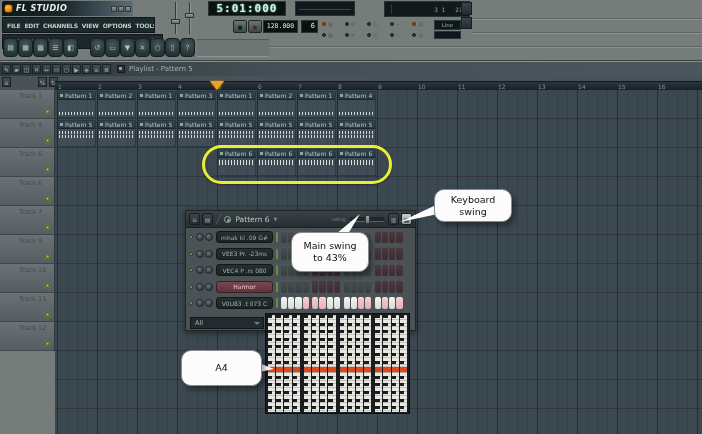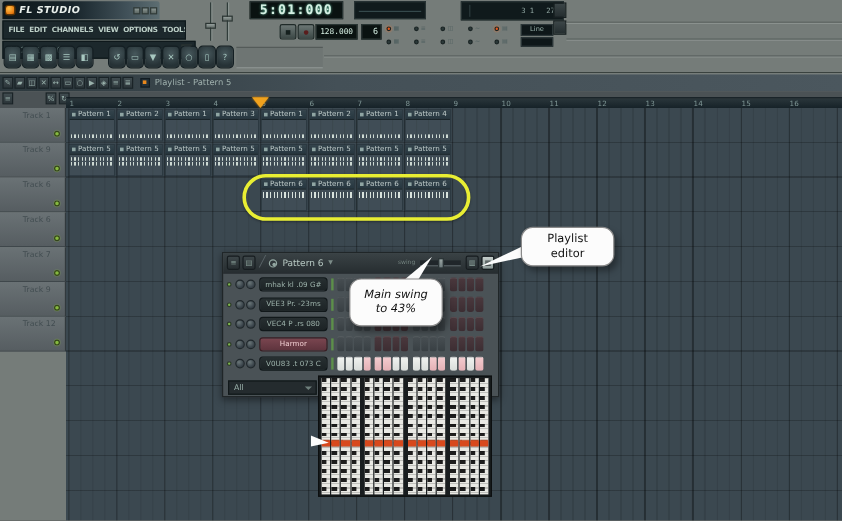--- a/index.html
+++ b/index.html
@@ -159,21 +159,21 @@
     background:repeating-linear-gradient(180deg,#1e1e1e 0 3px,transparent 3px 7.6px);}
   .kcol .ln{position:absolute;inset:0;
     background:repeating-linear-gradient(180deg,rgba(0,0,0,0.18) 0 1px,transparent 1px 3.8px);}
   .kcol .a4{position:absolute;left:0;right:0;top:52px;height:5px;background:#d8491d;box-shadow:0 0 1px #7c2406;}
 
   
   .callout{position:absolute;z-index:30;background:#fcfcfc;border:1px solid #8a8a8a;border-radius:10px;
     box-shadow:3px 4px 5px rgba(0,0,0,0.35);display:flex;align-items:center;justify-content:center;
     text-align:center;font-size:9.5px;color:#111;line-height:1.25;padding:2px 6px;}
   .co-kbd{left:434px;top:189px;width:78px;height:33px;}
-  .co-swing{left:291px;top:232px;width:78px;height:40px;font-style:italic;}
+  .co-swing{left:291px;top:232px;width:78px;height:40px;}
   .co-a4{left:181px;top:350px;width:81px;height:36px;}
   .tail{position:absolute;z-index:29;}
 </style>
 </head>
 <body>
 
 <div class="screen">
 
   <div class="titlebar">
     <div class="fl-logo"></div>
@@ -351,20 +351,28 @@
         <div class="trow">
           <div class="tname">Track 6</div>
           <div class="tled"></div>
         </div>
         <div class="trow">
           <div class="tname">Track 7</div>
           <div class="tled"></div>
         </div>
         <div class="trow">
           <div class="tname">Track 9</div>
+          <div class="tled"></div>
+        </div>
+        <div class="trow">
+          <div class="tname">Track 10</div>
+          <div class="tled"></div>
+        </div>
+        <div class="trow">
+          <div class="tname">Track 11</div>
           <div class="tled"></div>
         </div>
         <div class="trow">
           <div class="tname">Track 12</div>
           <div class="tled"></div>
         </div>
       </div>
     <div class="grid" id="grid">
         <div class="clip" style="left: 2px; top: 1px;">
           <div class="chd">
@@ -749,16 +757,17 @@
   <svg class="tail" style="left:400px;top:204px;" width="40" height="22">
     <polygon points="38,0 0,18 38,10" fill="#fcfcfc"></polygon>
   </svg>
   <svg class="tail" style="left:334px;top:213px;" width="34" height="21">
     <polygon points="2,21 26,1 14,21" fill="#fcfcfc"></polygon>
   </svg>
   <svg class="tail" style="left:259px;top:361px;" width="16" height="14">
     <polygon points="0,2 15,8 0,11" fill="#fcfcfc"></polygon>
   </svg>
 
-  <div class="callout co-kbd">Playlist editor</div>
+  <div class="callout co-kbd">Keyboard swing</div>
   <div class="callout co-swing">Main swing to 43%</div>
+  <div class="callout co-a4">A4</div>
 
 </div>
 
 </body></html>

